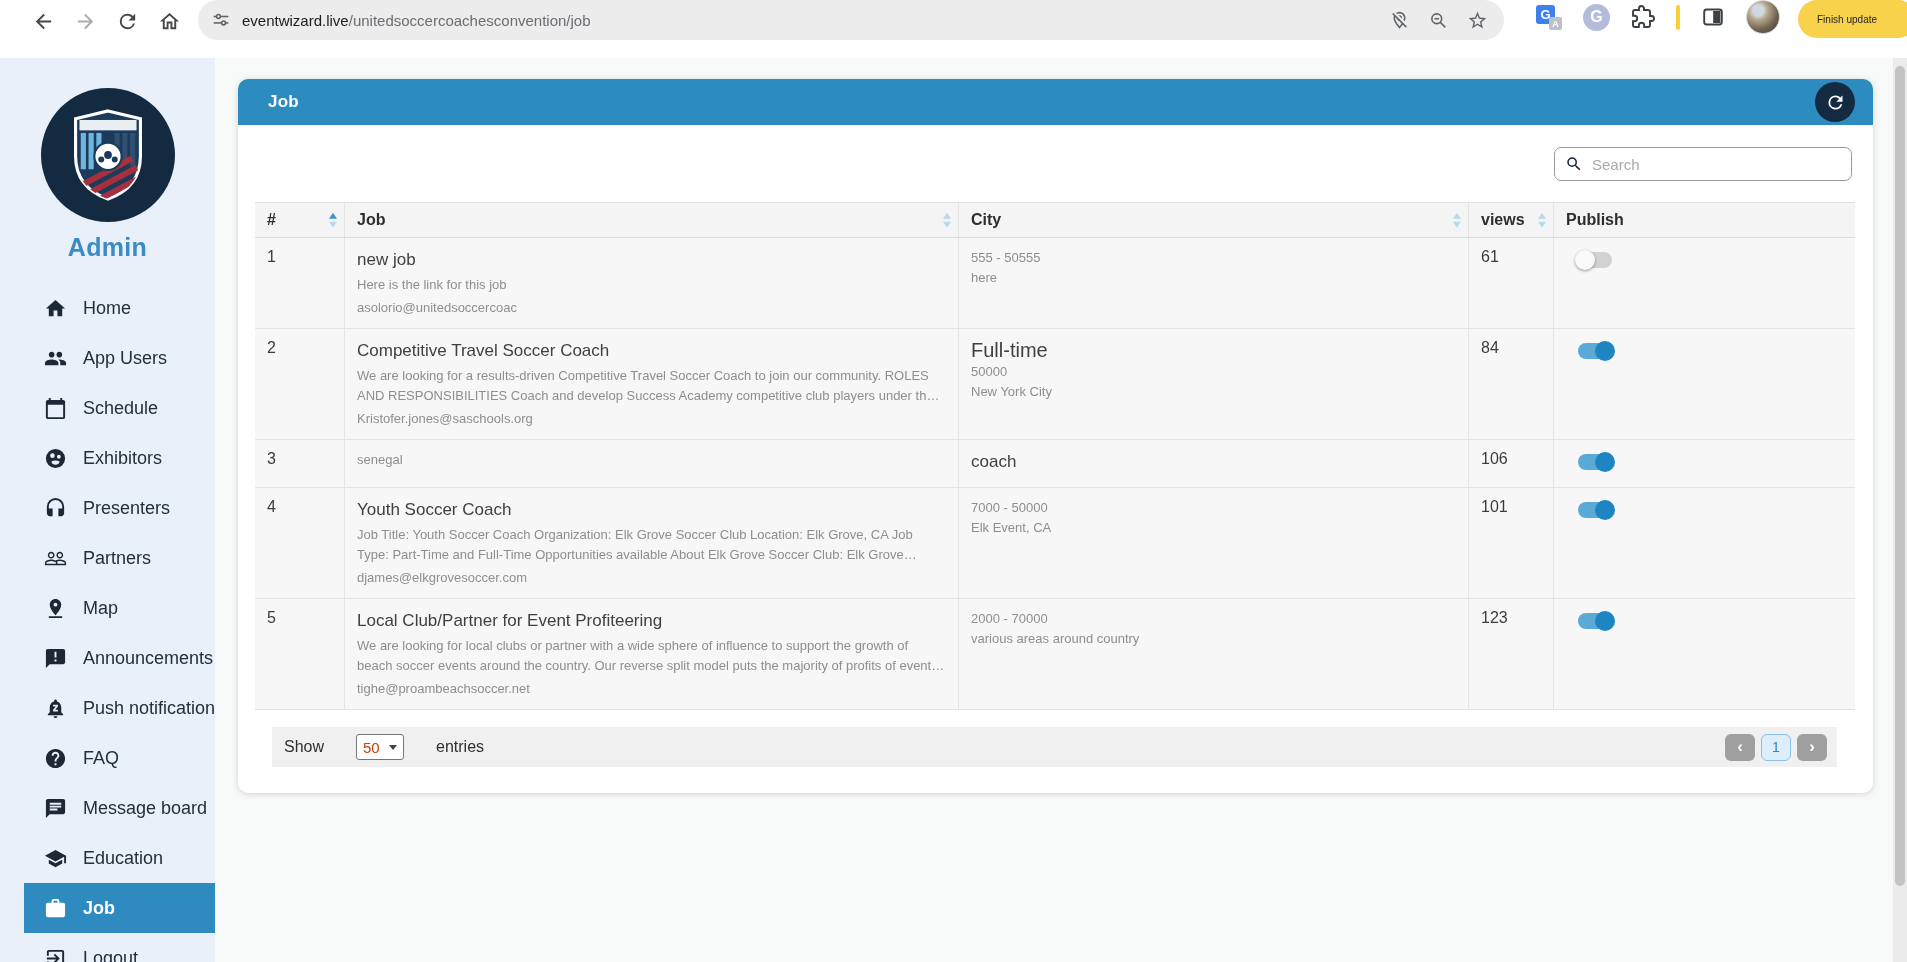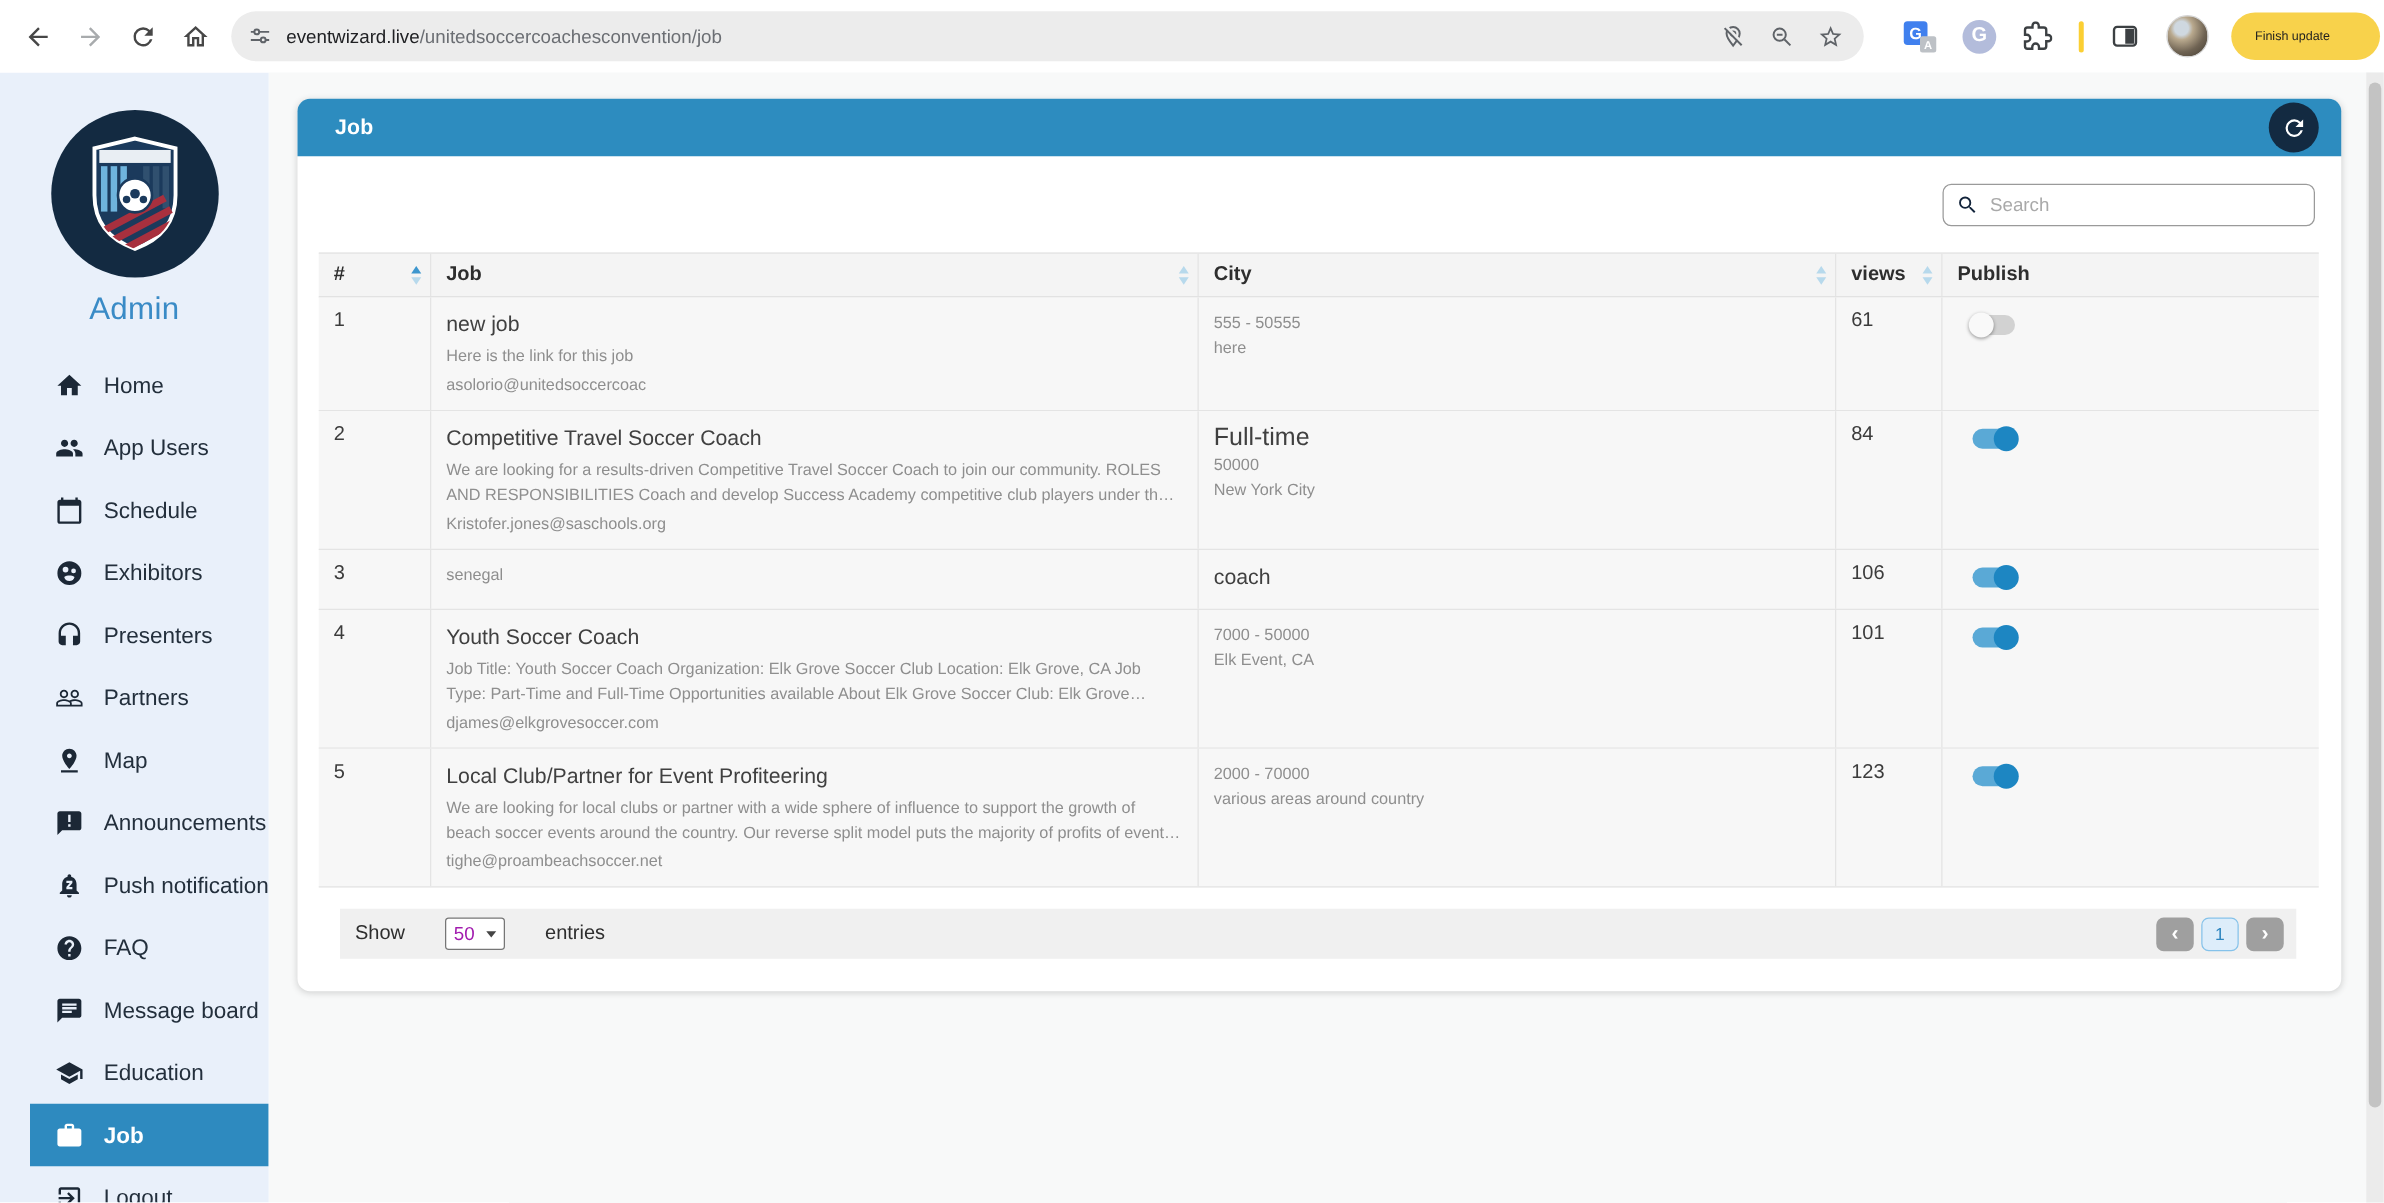--- a/index.html
+++ b/index.html
@@ -5,21 +5,21 @@
   * { margin:0; padding:0; box-sizing:border-box; }
   html,body { width:1907px; height:962px; overflow:hidden; font-family:"Liberation Sans", sans-serif; background:#fff; }
 
   :root{
     --header-bar:#2d8cbf; --sidebar-bg:#e9f0fa; --sidebar-active-bg:#2e8abf;
     --admin-text:#3a8bc6; --logo-bg:#132a41; --toggle-on:#1d86c2; --toggle-on-track:#5aa9d6;
     --update-pill-bg:#f8d24b; --page-current-bg:#ddedfa; --page-current-border:#85c2ea; --page-btn-bg:#9f9f9f;
   }
 
   
-  .toolbar { height:58px; background:#fff; display:flex; align-items:center; padding-left:9px; position:relative; }
+  .toolbar { height:58px; background:#fff; display:flex; align-items:flex-start; padding-left:22px; position:relative; }
   .nav-btn { width:42px; height:42px; border:none; background:transparent; display:flex; align-items:center; justify-content:center; border-radius:50%; cursor:pointer; flex:none; }
   .nav-btn svg { width:23px; height:23px; fill:#474747; }
   .nav-btn.disabled svg { fill:#a8abad; }
   .omnibox { width:1306px; height:40px; background:#ececec; border-radius:20px; display:flex; align-items:center; padding:0 16px 0 12px; margin-left:8px; flex:none; }
   .omnibox .tune { width:22px; height:22px; margin-right:10px; flex:none; }
   .url-text { font-size:15px; color:#202124; flex:1; white-space:nowrap; overflow:hidden; }
   .url-text .path { color:#6b6e73; }
   .omni-icons { display:flex; align-items:center; gap:18px; }
   .omni-icons svg { width:21px; height:21px; }
   .ext-area { display:flex; align-items:center; margin-left:32px; gap:21px; flex:none; }
@@ -31,21 +31,21 @@
   .yellow-div { width:4px; height:25px; border-radius:2px; background:#fbcf33; }
   .avatar { width:34px; height:34px; border-radius:50%; background:radial-gradient(circle at 35% 30%, #cfd8e0 0 18%, #b9a98e 30%, #6f6353 62%, #403a30 100%); border:1px solid #d5d5d5; cursor:pointer; }
   .update-pill { margin-left:18px; margin-right:-14px; height:38px; background:var(--update-pill-bg); border-radius:19px; display:flex; align-items:center; padding:0 14px 0 19px; white-space:nowrap; cursor:pointer; flex:none; }
   .update-pill .label { font-size:10px; color:#1f1f1f; }
   .kebab { display:flex; flex-direction:column; gap:3px; margin-left:14px; padding:2px 6px; }
 
   
   .app { display:flex; height:904px; }
   .sidebar { width:215px; background:var(--sidebar-bg); flex:none; overflow:hidden; }
   .logo-wrap { margin:30px auto 0; width:134px; height:134px; border-radius:50%; background:var(--logo-bg); display:flex; align-items:center; justify-content:center; }
-  .admin-name { margin-top:11px; text-align:center; font-size:25px; font-weight:normal; color:var(--admin-text); letter-spacing:.3px; }
+  .admin-name { margin-top:11px; text-align:center; font-size:25px; font-weight:bold; color:var(--admin-text); letter-spacing:.3px; }
   .side-nav { margin-top:21px; }
   .side-item { height:50px; display:flex; align-items:center; padding-left:20px; cursor:pointer; color:#232f3c; font-size:18px; white-space:nowrap;margin-left:24px; }
   .side-item svg { width:23px; height:23px; fill:#1c2836; margin-right:16px; flex:none; }
   .side-item.active { background:var(--sidebar-active-bg); color:#fff; font-weight:bold; }
   .side-item.active svg { fill:#fff; }
 
   .content { flex:1; background:#f8f9f9; position:relative; }
   .card { position:absolute; left:23px; top:21px; width:1635px; background:#fff; border-radius:10px; box-shadow:0 1px 6px rgba(0,0,0,.16); padding-bottom:26px; }
   .card-header { height:46px; background:var(--header-bar); border-radius:10px 10px 0 0; display:flex; align-items:center; padding:0 18px 0 30px; }
   .card-title { color:#fff; font-size:17px; font-weight:bold; letter-spacing:.2px; }
@@ -78,21 +78,21 @@
   .city-type { font-size:20px; color:#404040; line-height:23px; }
   .city-salary, .city-loc { font-size:13px; color:#8e8e8e; line-height:20px; }
   .cell-views { font-size:16px; color:#3c3c3c; }
   .cell-publish { padding-top:14px; padding-left:24px; }
   .toggle { width:34px; height:16px; border-radius:8px; background:#d2d2d2; position:relative; cursor:pointer; }
   .toggle .knob { width:20px; height:20px; border-radius:50%; background:#f9f9f9; box-shadow:0 1px 3px rgba(0,0,0,.4); position:absolute; left:-3px; top:-2px; }
   .toggle.on { background:var(--toggle-on-track); }
   .toggle.on .knob { left:auto; right:-3px; background:var(--toggle-on); box-shadow:none; }
 
   .tbl-footer { margin:17px 18px 0 17px; height:40px; background:#f0f0f0; display:flex; align-items:center; padding:0 10px 0 12px; font-size:16px; color:#2e2e2e;gap:24px; }
-  .page-size { margin:0 8px; width:48px; height:26px; border:1px solid #767676; border-radius:3px; background:#fff; display:flex; align-items:center; justify-content:space-between; padding:0 6px; font-size:15px; color:#a21caf; cursor:pointer; }
+  .page-size { margin:0 8px; width:48px; height:26px; border:1px solid #767676; border-radius:3px; background:#fff; display:flex; align-items:center; justify-content:space-between; padding:0 6px; font-size:15px; color:#c2410c; cursor:pointer; }
   .page-size .caret { width:0; height:0; border-left:4px solid transparent; border-right:4px solid transparent; border-top:5px solid #444; }
   .pagination { margin-left:auto; display:flex; align-items:center; gap:6px; }
   .pg-btn { width:30px; height:27px; border-radius:6px; background:var(--page-btn-bg); color:#fff; display:flex; align-items:center; justify-content:center; font-size:17px; font-weight:bold; cursor:pointer; border:none; }
   .pg-cur { width:30px; height:27px; border-radius:6px; background:var(--page-current-bg); border:1px solid var(--page-current-border); color:#2e86c0; display:flex; align-items:center; justify-content:center; font-size:14px; cursor:pointer; }
 
   .win-scrollbar { position:absolute; right:0; top:58px; width:14px; height:904px; background:#ebebeb; }
   .win-scrollbar .thumb { position:absolute; top:8px; left:2px; width:10px; height:820px; border-radius:5px; background:#c3c3c3; }
 </style>
 </head>
 <body>

